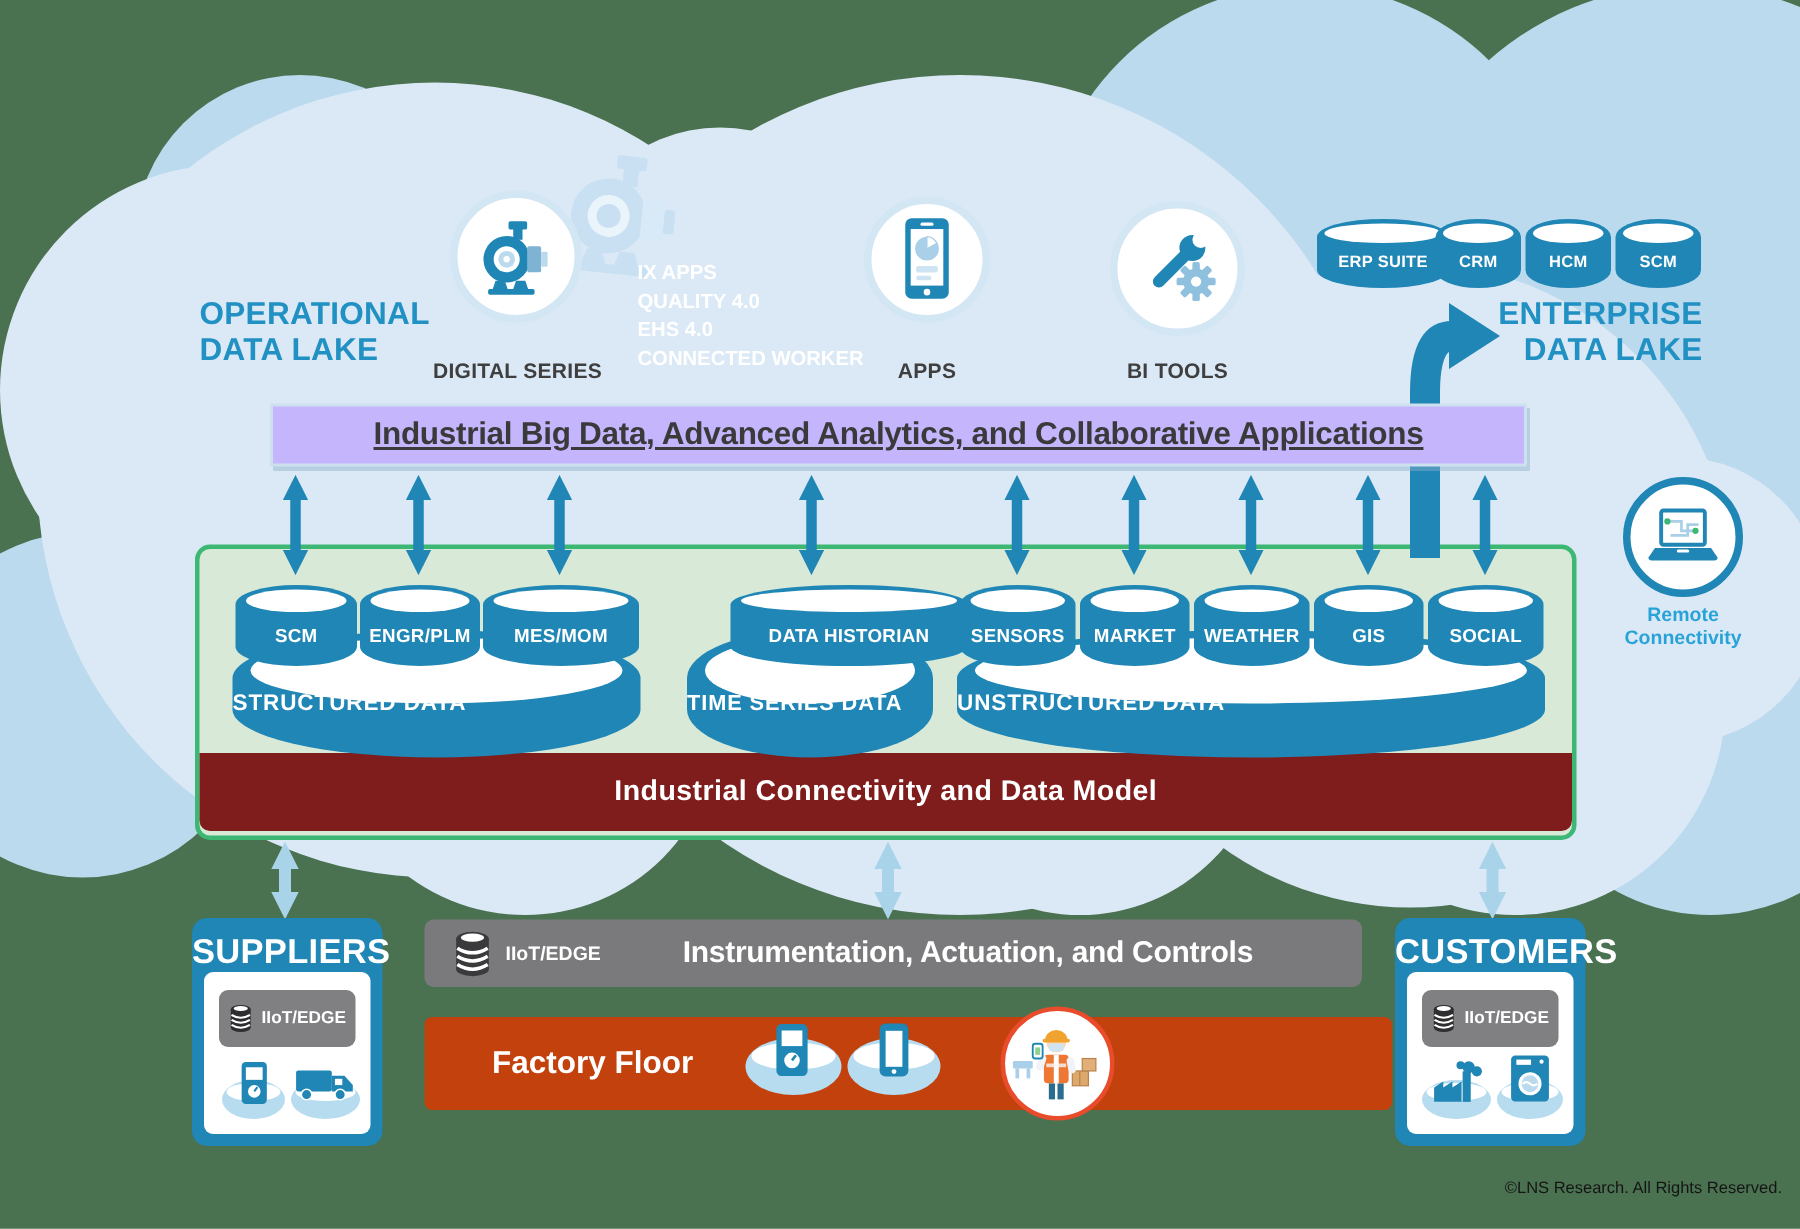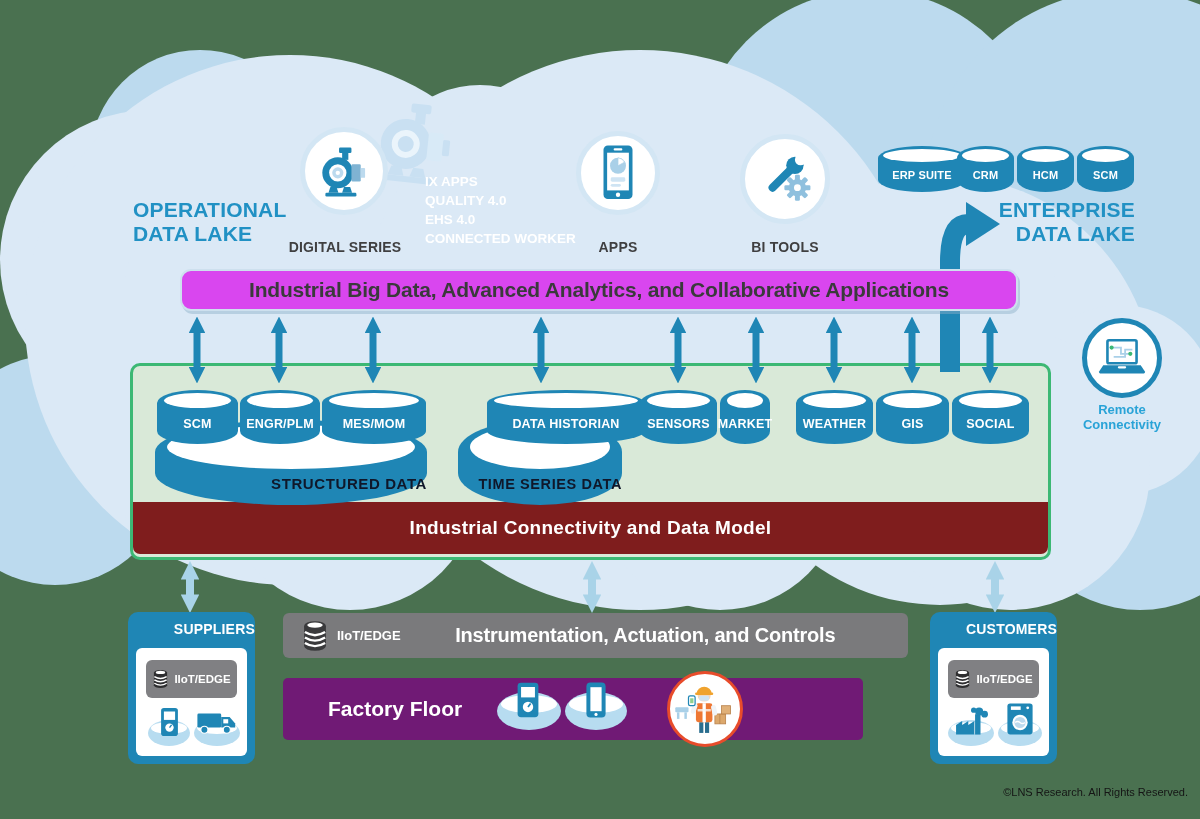--- a/index.html
+++ b/index.html
@@ -16,63 +16,63 @@
   
   .green-box{position:absolute;left:130px;top:363px;width:921px;height:197px;background:#d9e9d8;
     border:3px solid #3cb874;border-radius:10px;box-sizing:border-box;z-index:2;}
   .green-bar{position:absolute;left:0;right:0;bottom:3px;height:52px;background:#7f1d1d;
     border-radius:0 0 7px 7px;display:flex;align-items:center;justify-content:center;
     color:#fff;font-weight:800;font-size:19px;letter-spacing:.3px;}
 
   .overlay{position:absolute;left:0;top:0;z-index:3;}
 
   
-  .banner{position:absolute;left:180px;top:269px;width:838px;height:42px;background:#d946ef;
-    border:2px solid #cde0ee;border-radius:11px;box-sizing:border-box;z-index:4;
+  .banner{position:absolute;left:180px;top:269px;width:838px;height:42px;background:#c4b5fd;
+    border:2px solid #cde0ee;border-radius:1px;box-sizing:border-box;z-index:4;
     display:flex;align-items:center;justify-content:center;
     font-size:21px;font-weight:800;color:#3a3a3b;letter-spacing:-.2px;
-    box-shadow:2px 3px 0 rgba(140,175,200,.45);}
+    box-shadow:2px 3px 0 rgba(140,175,200,.45);text-decoration:underline;}
 
   
   .lake-label{position:absolute;font-size:21px;line-height:24px;font-weight:800;color:#2191c4;letter-spacing:.2px;z-index:5;}
   .icon-label{position:absolute;font-size:14px;font-weight:800;color:#3f3f40;text-align:center;letter-spacing:.2px;z-index:5;}
   .icon-circle{position:absolute;background:#fff;border:5px solid #d3e6f4;border-radius:50%;
     box-sizing:border-box;display:flex;align-items:center;justify-content:center;z-index:5;}
   .app-list{position:absolute;left:425px;top:172px;font-size:13.5px;line-height:19px;font-weight:800;color:#ffffff;z-index:5;}
 
   
   .cyl{position:absolute;background:#1f86b5;border-radius:50%/13px;display:flex;align-items:center;
     justify-content:center;z-index:6;}
   .cyl::before{content:"";position:absolute;top:3px;left:7px;right:7px;height:15px;background:#fff;border-radius:50%;}
   .cyl .lbl{position:relative;color:#fff;font-weight:800;font-size:12.5px;padding-top:14px;white-space:nowrap;letter-spacing:.2px;}
   .cyl-e{height:46px;top:146px;border-radius:50%/12px;}
   .cyl-e::before{top:3px;left:5px;right:5px;height:13px;}
   .cyl-e .lbl{font-size:11px;padding-top:11px;}
   .bigcyl{position:absolute;top:420px;height:85px;background:#1f86b5;border-radius:50%/32px;z-index:5;}
   .bigcyl::before{content:"";position:absolute;top:5px;left:12px;right:12px;height:44px;background:#fff;border-radius:50%;}
-  .bigcyl .glbl{position:absolute;bottom:13px;width:100%;text-align:right;color:#0f172a;font-weight:800;
+  .bigcyl .glbl{position:absolute;bottom:28px;width:100%;text-align:left;color:#ffffff;font-weight:800;
     font-size:15px;letter-spacing:.6px;}
   .cyl-sm{top:390px;height:54px;}
 
   
   .gray-bar{position:absolute;left:283px;top:613px;width:625px;height:45px;background:#7a7a7c;border-radius:6px;
     display:flex;align-items:center;padding:0 18px;box-sizing:border-box;z-index:5;}
   .gray-bar .edge-lbl{color:#fff;font-weight:800;font-size:13px;margin-left:8px;white-space:nowrap;}
   .gray-bar .main-lbl{flex:1;text-align:center;color:#fff;font-weight:800;font-size:20px;letter-spacing:-.2px;}
-  .orange-bar{position:absolute;left:283px;top:678px;width:580px;height:62px;background:#701a75;border-radius:5px;z-index:5;}
+  .orange-bar{position:absolute;left:283px;top:678px;width:625px;height:62px;background:#c2410c;border-radius:5px;z-index:5;padding-left:20px;}
   .orange-bar .flabel{position:absolute;left:45px;top:0;height:62px;display:flex;align-items:center;
     color:#fff;font-weight:800;font-size:21px;}
   .orange-bar .plabel{position:absolute;left:470px;width:130px;top:0;height:62px;display:flex;align-items:center;
     justify-content:center;color:#fff;font-weight:800;font-size:21px;}
   .worker-circle{position:absolute;left:384px;top:-7px;width:76px;height:76px;background:#fff;
     border:3px solid #e84c2b;border-radius:50%;box-sizing:border-box;display:flex;align-items:center;justify-content:center;}
 
   
   .side-box{position:absolute;top:612px;width:127px;height:152px;background:#1f86b5;border-radius:10px;z-index:5;}
-  .side-box .title{position:absolute;top:9px;width:100%;text-align:right;color:#fff;font-weight:800;font-size:14px;letter-spacing:.2px;}
+  .side-box .title{position:absolute;top:9px;width:100%;text-align:left;color:#fff;font-weight:800;font-size:23px;letter-spacing:.2px;}
   .side-panel{position:absolute;left:8px;top:36px;width:111px;height:108px;background:#fff;border-radius:6px;}
   .iiot-badge{position:absolute;left:10px;top:12px;width:91px;height:38px;background:#808083;border-radius:6px;
     display:flex;align-items:center;justify-content:center;gap:5px;color:#fff;font-weight:800;font-size:11.5px;}
   .oval{position:absolute;background:#b7dcf0;border-radius:50%;}
   .oval::before{content:"";position:absolute;left:7%;right:7%;top:9%;height:46%;background:#fff;border-radius:50%;}
   .stand-icon{position:absolute;z-index:7;}
 
   
   .remote-circle{position:absolute;left:1082px;top:318px;width:80px;height:80px;background:#fff;
     border:5px solid #1f86b5;border-radius:50%;box-sizing:border-box;display:flex;align-items:center;justify-content:center;z-index:5;}
@@ -264,24 +264,27 @@
     <span class="lbl">MES/MOM</span>
     </div>
 
   <div class="bigcyl" style="left:458px;width:164px;">
     <div class="glbl" style="font-size:14.5px;">TIME SERIES DATA</div>
   </div>
   <div class="cyl cyl-sm" style="left:487px;width:158px;">
     <span class="lbl">DATA HISTORIAN</span>
     </div>
 
+  <div class="bigcyl" style="left:638px;width:392px;">
+    <div class="glbl">UNSTRUCTURED DATA</div>
+  </div>
   <div class="cyl cyl-sm" style="left:640px;width:77px;">
     <span class="lbl">SENSORS</span>
     </div>
-  <div class="cyl cyl-sm" style="left:720px;width:50px;text-align:center;">
+  <div class="cyl cyl-sm" style="left:720px;width:73px;text-align:center;">
     <span class="lbl">MARKET</span>
     </div>
   <div class="cyl cyl-sm" style="left:796px;width:77px;">
     <span class="lbl">WEATHER</span>
     </div>
   <div class="cyl cyl-sm" style="left:876px;width:73px;">
     <span class="lbl">GIS</span>
     </div>
   <div class="cyl cyl-sm" style="left:952px;width:77px;">
     <span class="lbl">SOCIAL</span>

